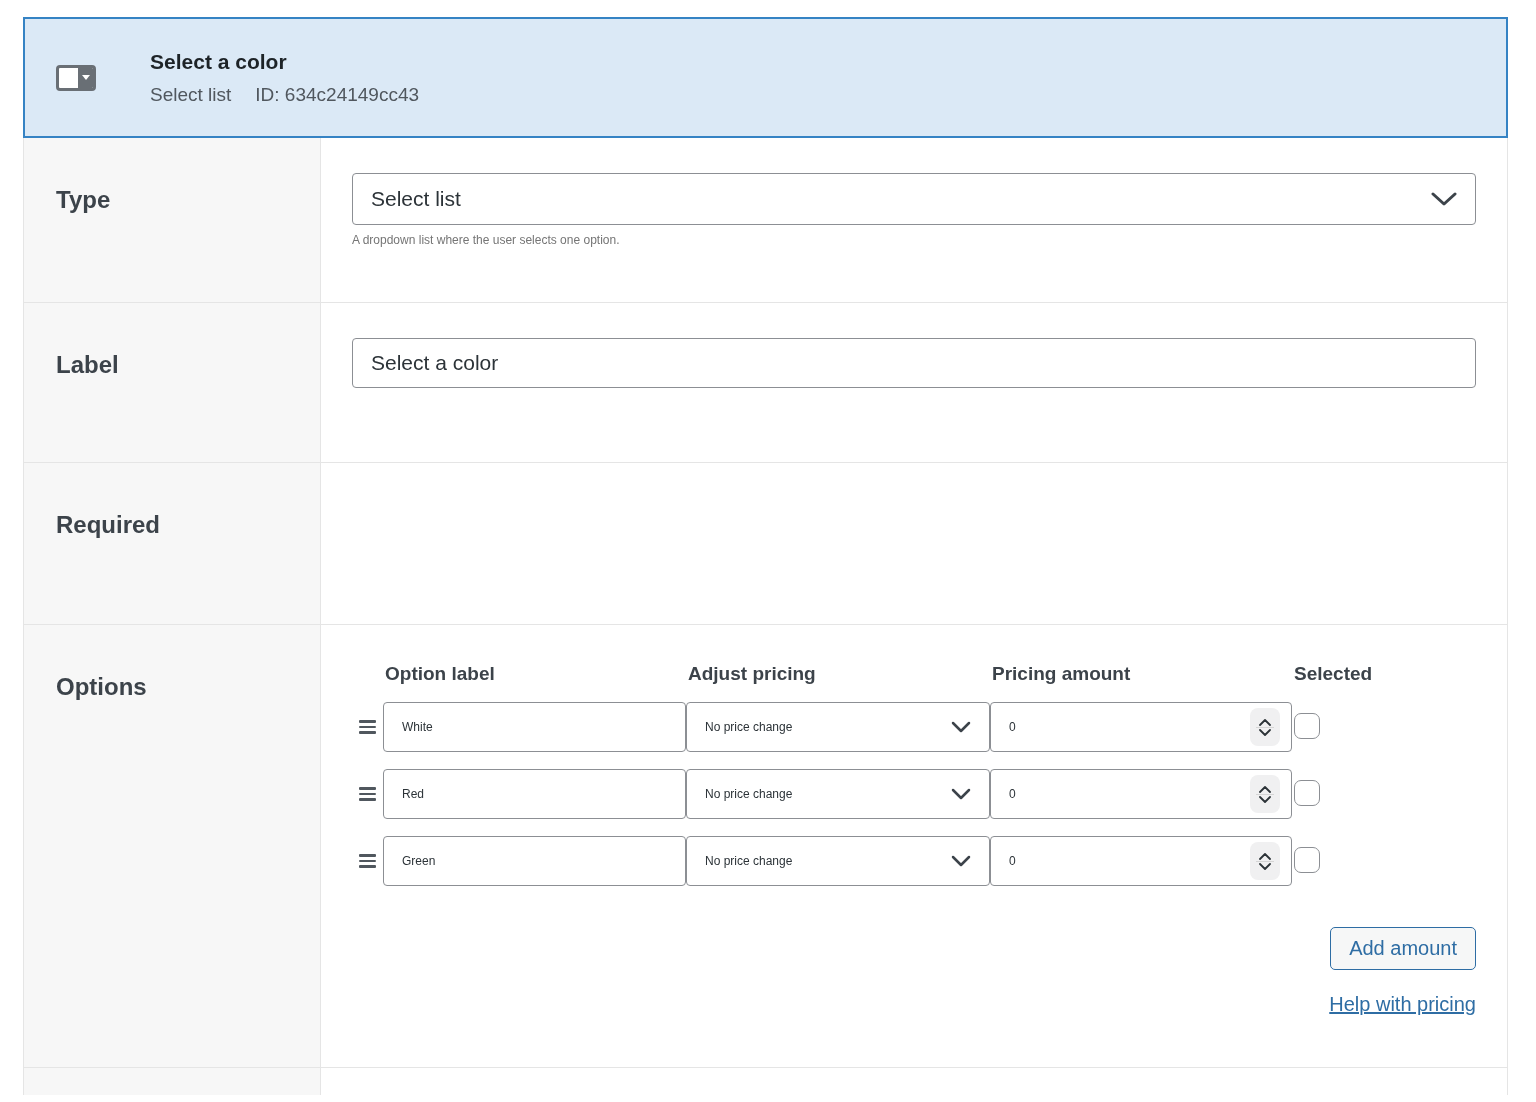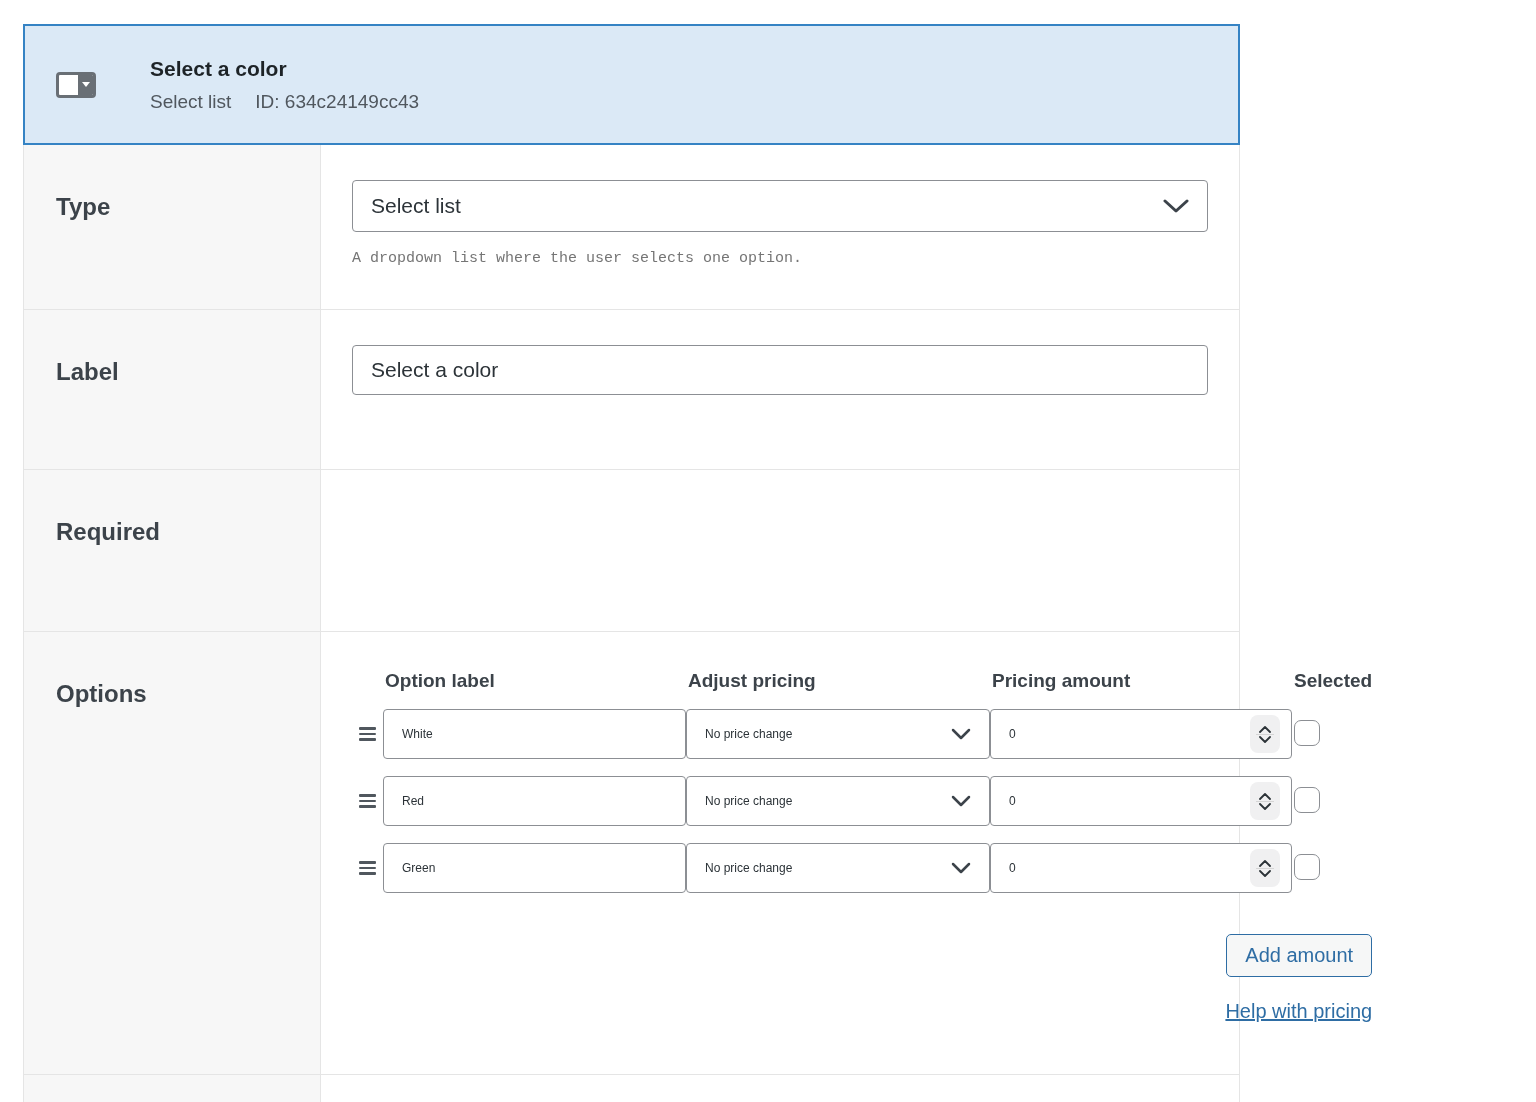--- a/index.html
+++ b/index.html
@@ -6,21 +6,21 @@
     --header-bg:#dbe9f6; --header-border:#3583c4; --accent:#2e6da4;
     --label-cell-bg:#f7f7f7; --row-border:#e5e5e5; --input-border:#8c8f94;
     --text-dark:#1d2327; --text-body:#3c434a; --muted:#757575; --subtitle:#50575e;
   }
   *{box-sizing:border-box; margin:0; padding:0;}
   html,body{background:#ffffff;}
   body{
     width:1536px; height:1102px; overflow:hidden; position:relative;
     font-family:"Liberation Sans","DejaVu Sans",sans-serif; color:var(--text-body);
   }
-  .panel{position:absolute; left:23px; top:24px; width:1217px;}
+  .panel{position:absolute; left:23px; top:17px; width:1485px;}
 
   
   .card-header{
     height:121px; background:var(--header-bg); border:2px solid var(--header-border);
     display:flex; align-items:center; padding-left:31px;
   }
   .ftype-icon{
     width:40px; height:26px; border:3px solid #696f75; border-radius:4px;
     background:#ffffff; position:relative; flex-shrink:0; overflow:hidden;
   }
@@ -51,21 +51,21 @@
   
   .box{
     height:52px; width:100%; border:1px solid var(--input-border); border-radius:4px;
     background:#fff; font-size:21px; color:#2c3338; display:flex; align-items:center;
     padding:0 18px; position:relative;
   }
   input.box{display:block; padding:0 18px; line-height:50px; outline:none;
     font-family:"Liberation Sans","DejaVu Sans",sans-serif;}
   .selectbox{justify-content:space-between; cursor:pointer;}
   .chev{flex-shrink:0;}
-  .desc{margin-top:18px; font-size:15px; color:var(--muted);font-family:Liberation Mono, monospace;}
+  .desc{margin-top:8px; font-size:12px; color:var(--muted);}
 
   
   .toggle{
     margin-top:3px; width:153px; height:62px; background:#ebebeb; border-radius:10px;
     display:flex; align-items:center; cursor:pointer;
   }
   .knob{
     width:68px; height:54px; margin-left:4px; background:#fff; border-radius:12px;
     box-shadow:0 1px 2px rgba(0,0,0,.15);
   }

